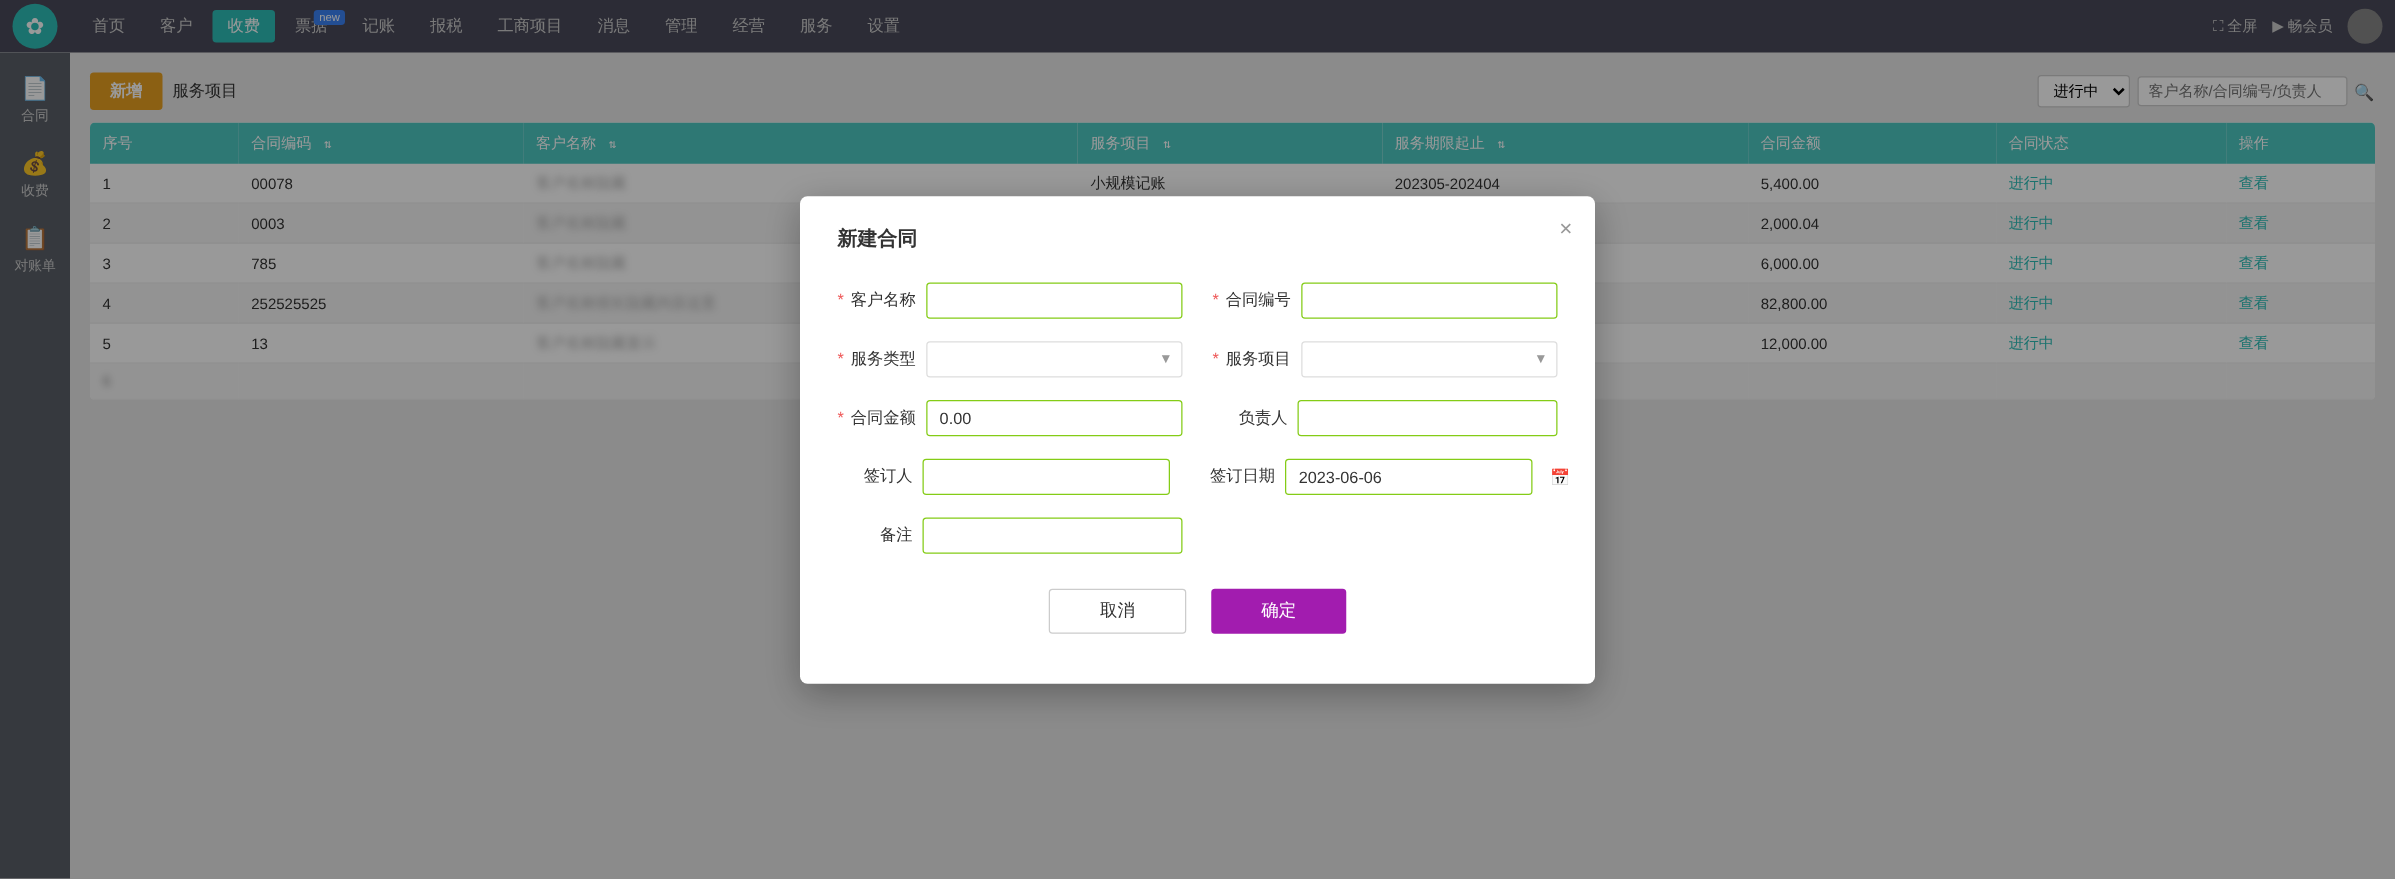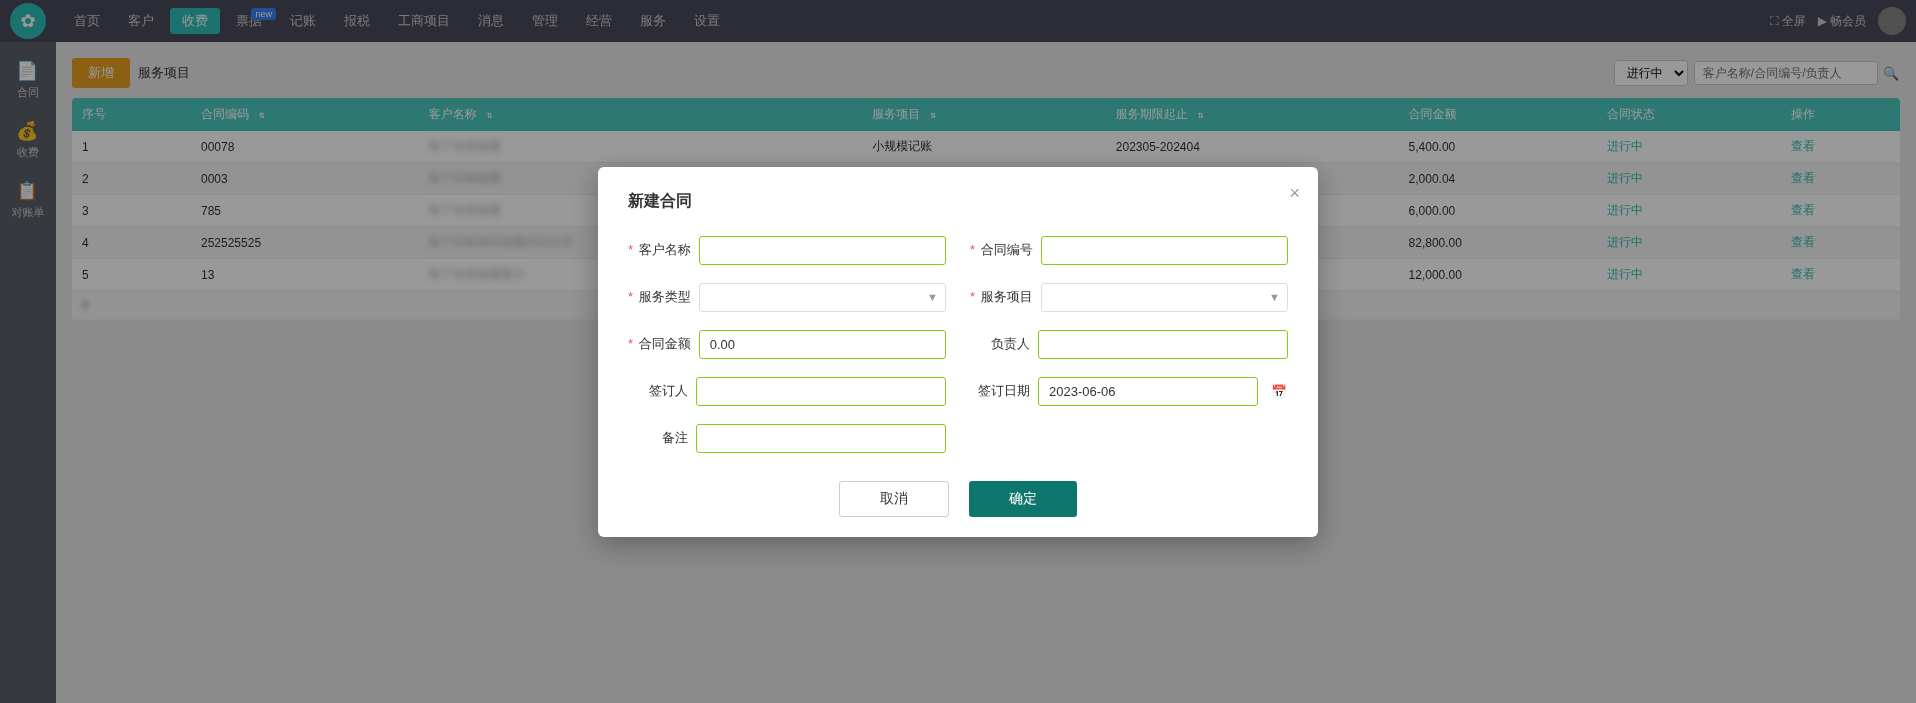--- a/index.html
+++ b/index.html
@@ -68,32 +68,32 @@
     }
     .sidebar-icon { font-size: 18px; }
 
     
     .content { flex: 1; padding: 16px; overflow: auto; position: relative; }
 
     
     .toolbar { display: flex; align-items: center; gap: 8px; margin-bottom: 10px; }
     .btn-new {
       background: #e8a020; color: white; border: none;
-      padding: 6px 16px; border-radius: 3px; cursor: pointer; font-size: 13px;
+      padding: 6px 16px; border-radius: 3px; cursor: pointer; font-size: 13px; font-weight: bold;
     }
     .toolbar-text { font-size: 13px; color: #333; }
     .toolbar-right { margin-left: auto; display: flex; align-items: center; gap: 6px; }
     .status-select {
       border: 1px solid #ccc; border-radius: 3px;
       padding: 4px 8px; font-size: 12px; background: white;
       cursor: pointer;
     }
     .search-box {
       border: 1px solid #ccc; border-radius: 3px;
-      padding: 4px 8px; font-size: 12px; width: 184px;
+      padding: 4px 8px; font-size: 12px; width: 168px;
     }
     .search-icon { color: #999; cursor: pointer; }
 
     
     .table-container { background: white; border-radius: 4px; overflow: hidden; }
     table { width: 100%; border-collapse: collapse; }
     thead tr { background: #4ec8c2; color: white; }
     thead th { padding: 8px 10px; text-align: left; font-weight: normal; font-size: 12px; font-family: Liberation Mono, monospace; }
     thead th.sortable { cursor: pointer; }
     tbody tr:nth-child(even) { background: #f5f5f5; }
@@ -107,22 +107,22 @@
       position: fixed; top: 0; left: 0; right: 0; bottom: 0;
       background: rgba(0,0,0,0.4);
       display: flex; align-items: center; justify-content: center;
       z-index: 100;
     }
 
     
     .modal {
       background: white;
       border-radius: 6px;
-      width: 720px;
-      padding: 24px 30px 20px;
+      width: 636px;
+      padding: 24px 30px 40px;
       position: relative;
       box-shadow: 0 8px 30px rgba(0,0,0,0.3);
     }
     .modal-title { font-size: 16px; font-weight: bold; color: #333; margin-bottom: 24px; }
     .modal-close {
       position: absolute; top: 16px; right: 18px;
       font-size: 18px; color: #999; cursor: pointer; border: none; background: none;
     }
     .form-row { display: flex; gap: 24px; margin-bottom: 18px; }
     .form-group { flex: 1; display: flex; align-items: center; gap: 8px; }
@@ -141,21 +141,21 @@
     .form-select-arrow {
       position: absolute; right: 8px; top: 50%; transform: translateY(-50%);
       color: #999; pointer-events: none; font-size: 11px;
     }
     .modal-footer { display: flex; justify-content: center; gap: 20px; margin-top: 28px; }
     .btn-cancel {
       border: 1px solid #ccc; background: white; color: #333;
       padding: 8px 40px; border-radius: 3px; cursor: pointer; font-size: 14px;
     }
     .btn-confirm {
-      background: #0f766e; color: white; border: none;
+      background: #a21caf; color: white; border: none;
       padding: 8px 40px; border-radius: 3px; cursor: pointer; font-size: 14px;
     }
     .sort-arrow { font-size: 10px; margin-left: 3px; }
     .row6-blur td { color: transparent; text-shadow: 0 0 5px #999; }
   </style>
 </head>
 <body>
 
 <div class="top-nav">
   <div class="logo">✿</div>

